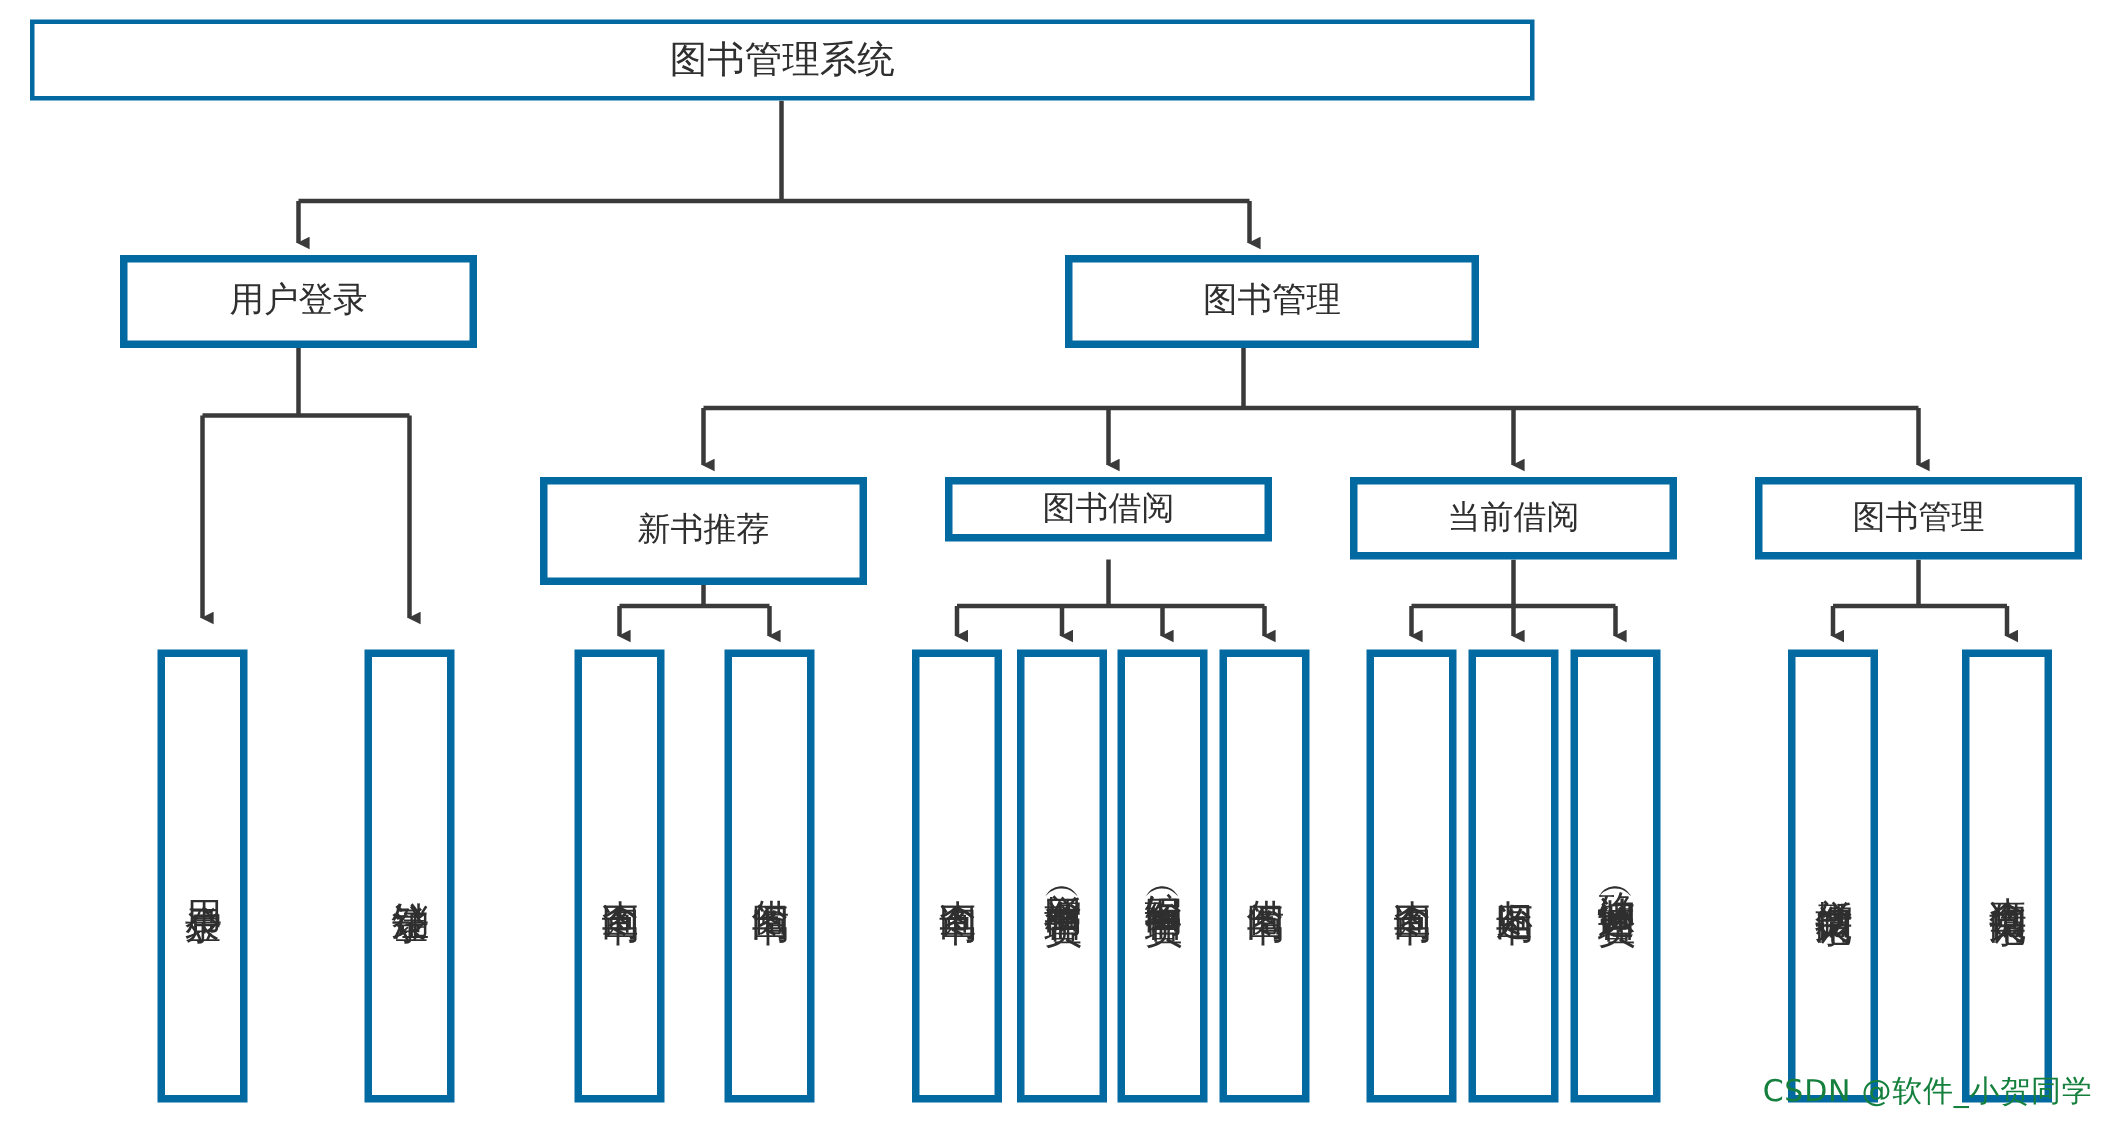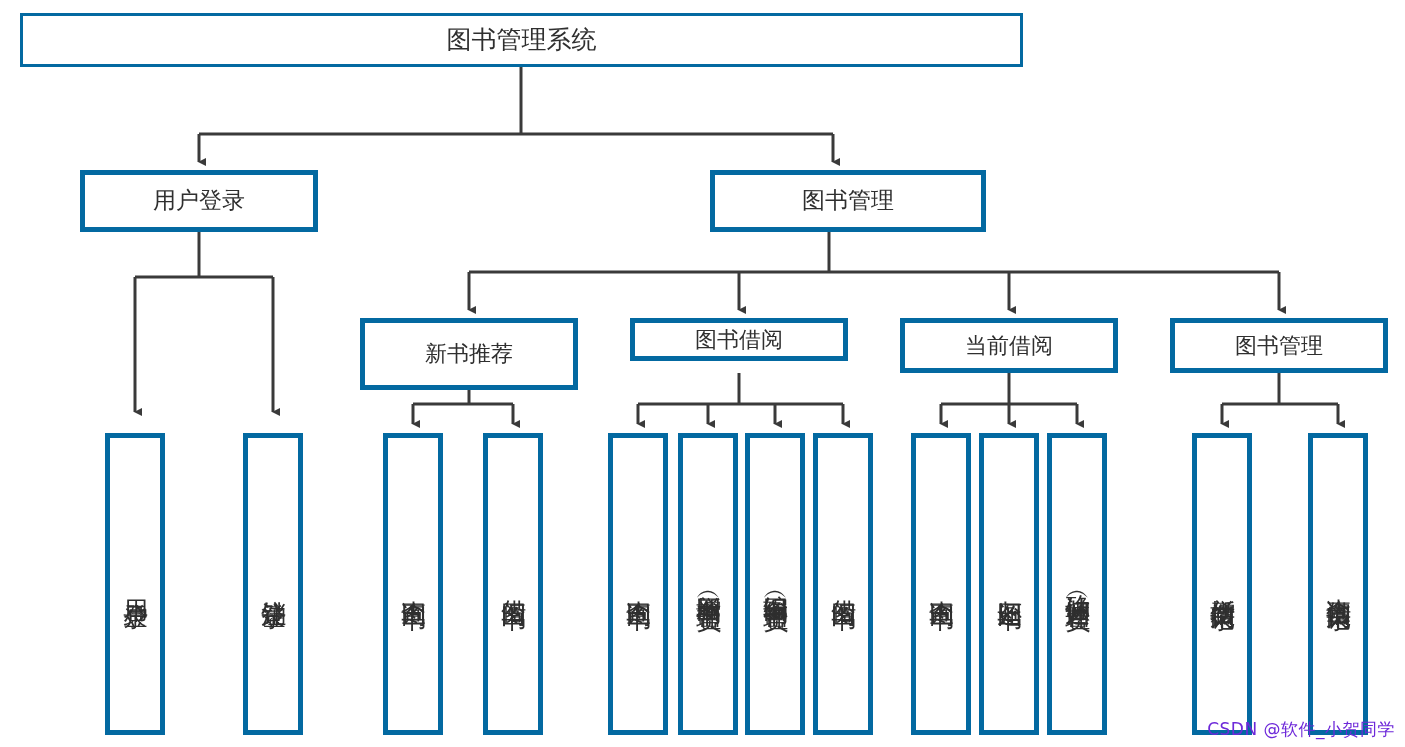--- a/index.html
+++ b/index.html
@@ -64,22 +64,22 @@
     font-size: 25px;
     line-height: 1.05;
     letter-spacing: 2px;
     white-space: nowrap;
     max-height: 280px;
   }
   .watermark {
     position: absolute;
     right: 10px;
     bottom: 6px;
-    font-size: 17px;
-    color: #6d28d9;
+    font-size: 20px;
+    color: #15803d;
     letter-spacing: 0.5px;
     white-space: nowrap;
   }
 </style>
 </head>
 <body>
 
 <div id="canvas">
 
   <svg id="edges" viewBox="0 0 1405 747" width="1405" height="747">

